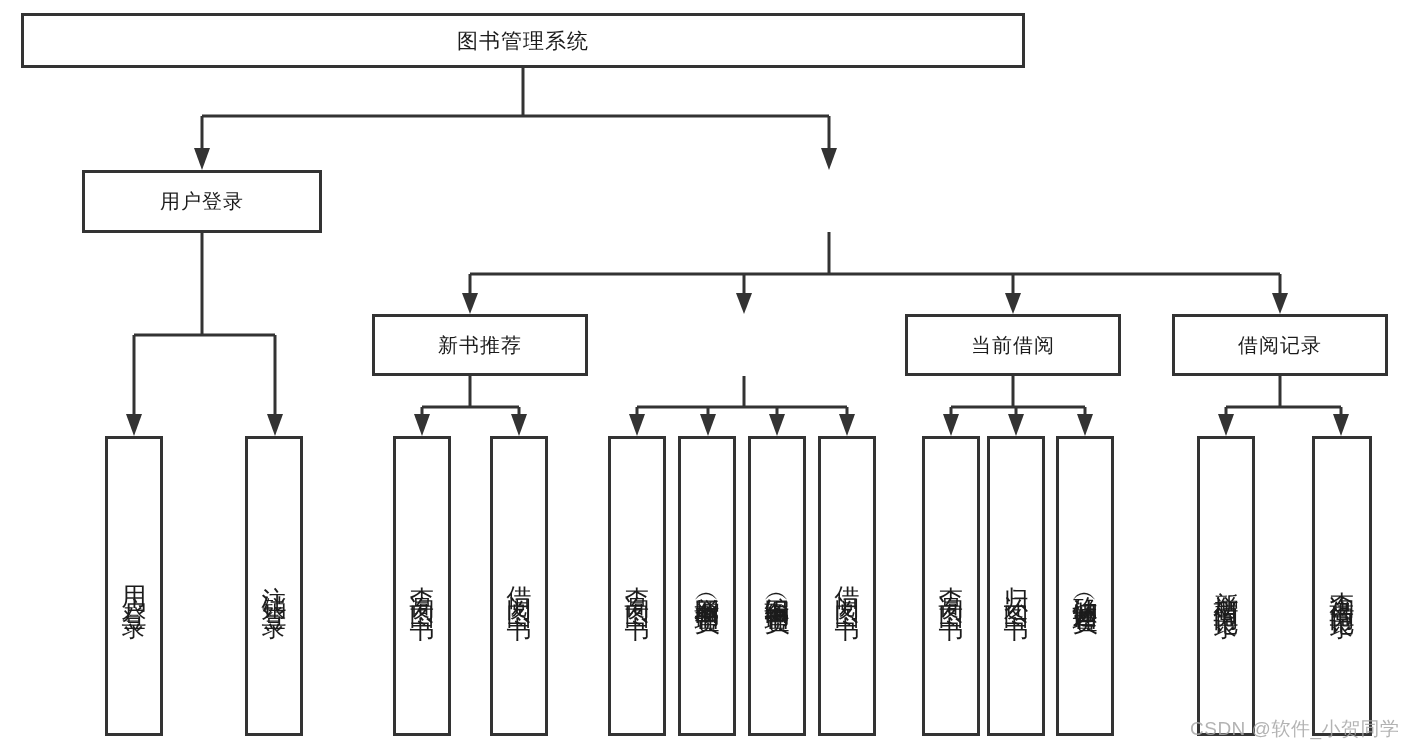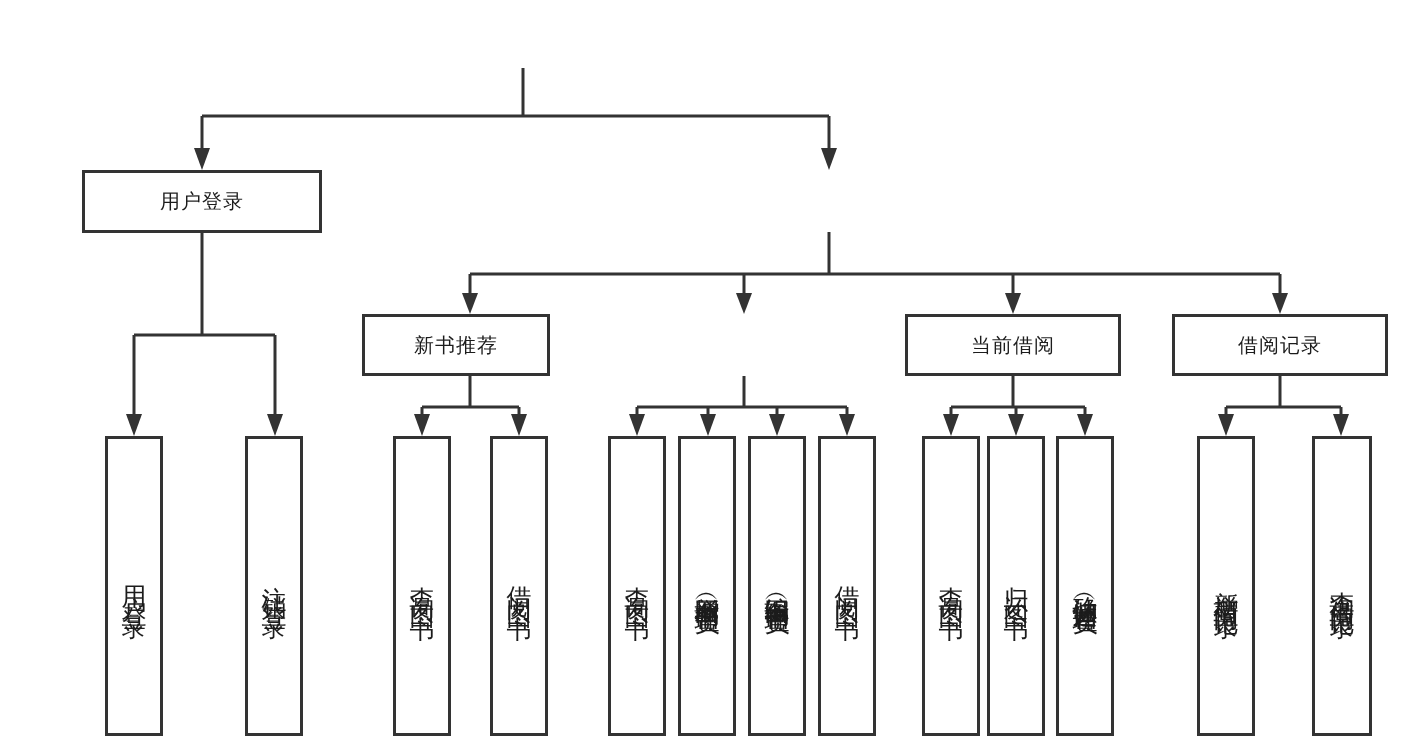--- a/index.html
+++ b/index.html
@@ -106,24 +106,25 @@
       <path d="M769 414 H785 L777 436 Z"></path>
       <path d="M839 414 H855 L847 436 Z"></path>
       <path d="M943 414 H959 L951 436 Z"></path>
       <path d="M1008 414 H1024 L1016 436 Z"></path>
       <path d="M1077 414 H1093 L1085 436 Z"></path>
       <path d="M1218 414 H1234 L1226 436 Z"></path>
       <path d="M1333 414 H1349 L1341 436 Z"></path>
     </g>
   </svg>
 
+  <div class="node hbox root" style="left:21px;top:13px;width:1004px;height:55px">图书管理系统</div>
 
   <div class="node hbox" style="left:82px;top:170px;width:240px;height:63px">用户登录</div>
 
-  <div class="node hbox" style="left:362px;top:314px;width:188px;height:62px">新书推荐</div>
+  <div class="node hbox" style="left:372px;top:314px;width:216px;height:62px">新书推荐</div>
   <div class="node hbox" style="left:905px;top:314px;width:216px;height:62px">当前借阅</div>
   <div class="node hbox" style="left:1172px;top:314px;width:216px;height:62px">借阅记录</div>
 
   <div class="node vbox" style="left:105px;top:436px;width:58px;height:300px">
     <span class="vtext" style="letter-spacing: 10px;">用户登录</span>
   </div>
   <div class="node vbox" style="left:245px;top:436px;width:58px;height:300px">
     <span class="vtext" style="letter-spacing: 10px;">注销登录</span>
   </div>
 
@@ -157,13 +158,14 @@
     <span class="vtext" style="letter-spacing: 2px;">确认归还（管理员）</span>
   </div>
 
   <div class="node vbox" style="left:1197px;top:436px;width:58px;height:300px">
     <span class="vtext" style="letter-spacing: 5px;">新增借阅记录</span>
   </div>
   <div class="node vbox" style="left:1312px;top:436px;width:60px;height:300px">
     <span class="vtext" style="letter-spacing: 5px;">查询借阅记录</span>
   </div>
 
+  <div class="watermark">CSDN @软件_小贺同学</div>
 </div>
 
 </body></html>

